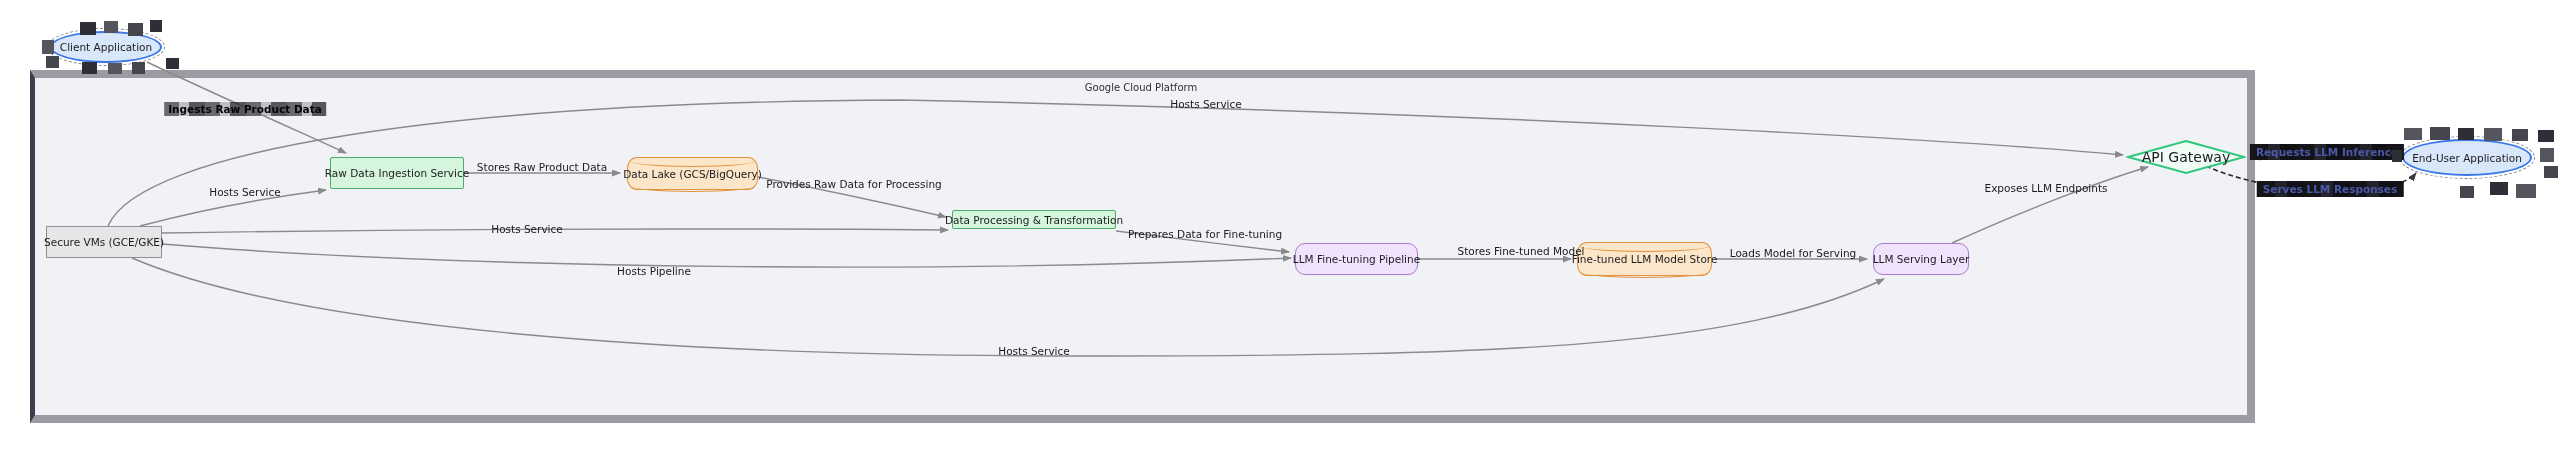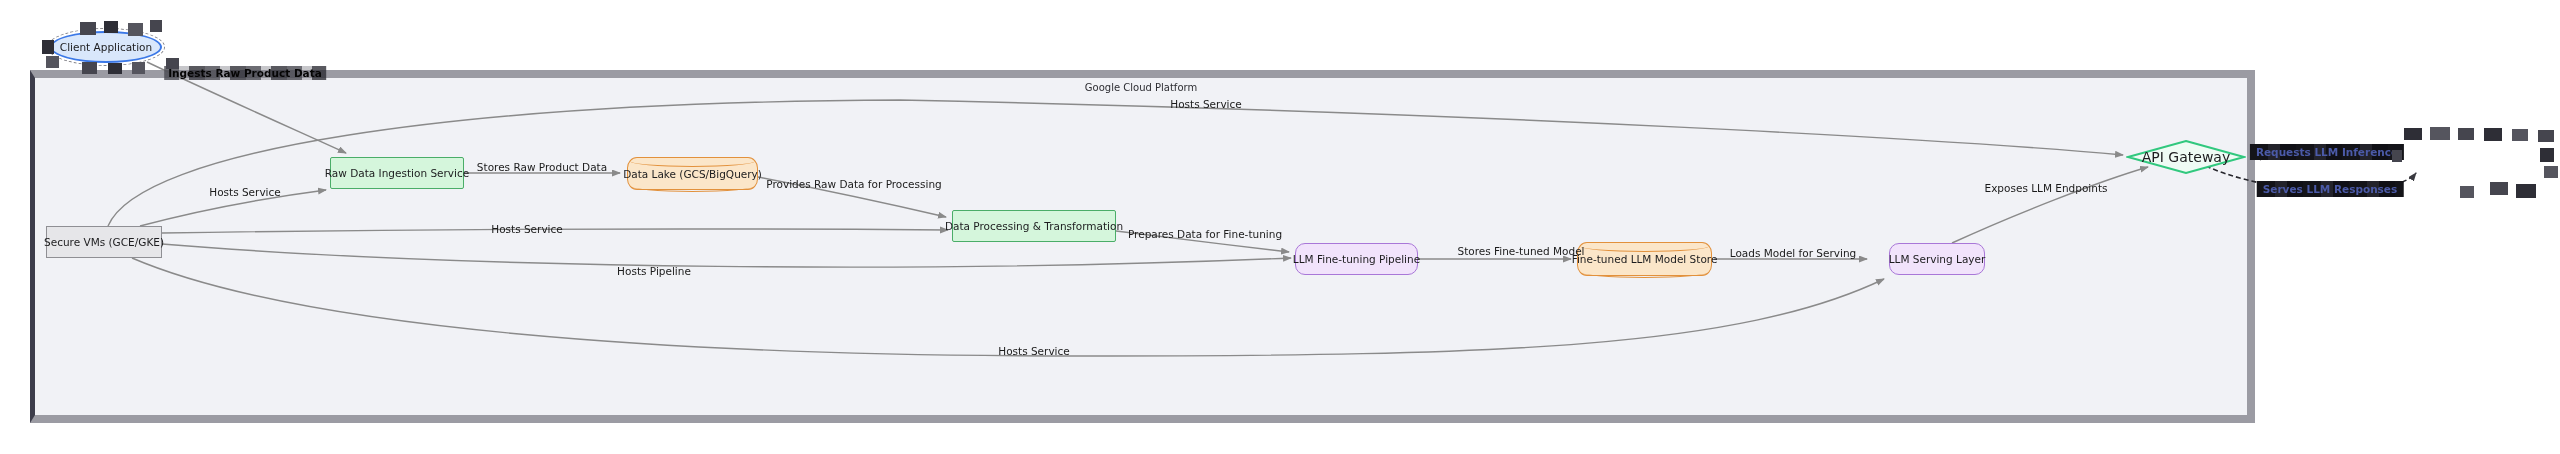--- a/index.html
+++ b/index.html
@@ -22,21 +22,21 @@
   .cyl::before{content:"";position:absolute;left:2px;right:2px;top:-3px;height:11px;
                border-bottom:1.6px solid #e2913c;border-radius:50%;}
   .cyl::after{content:"";position:absolute;left:2px;right:2px;bottom:-3px;height:11px;
               border-bottom:1.6px solid #e2913c;border-radius:50%;}
   .diamond{position:absolute;}
   .diamond .dlabel{position:absolute;left:0;top:0;width:100%;height:100%;display:flex;
                    align-items:center;justify-content:center;font-size:14px;color:#1c1c1e;}
   
   .el{position:absolute;transform:translateX(-50%);font-size:10.5px;color:#1b1b1b;white-space:nowrap;}
   .glitch-readable{color:#050505;font-weight:700;padding:1px 4px;
-      background:repeating-linear-gradient(90deg,rgba(72,72,80,.8) 0 15px,rgba(130,130,138,.45) 15px 25px,rgba(42,42,50,.78) 25px 41px);}
+      background:repeating-linear-gradient(90deg,rgba(72,72,80,.8) 0 15px,rgba(130,130,138,.45) 15px 25px,rgba(42,42,50,.78) 25px 41px);margin-top:36px;}
   .glitch-dark{color:#4b5aa8;font-weight:700;padding:2px 6px;background:#17171d;
       background:repeating-linear-gradient(90deg,#141419 0 18px,#23232b 18px 30px,#101016 30px 46px);}
   
   .blk{position:absolute;background:#2e2e36;}
   .blk:nth-of-type(3n){background:#55555e;}
   .blk:nth-of-type(3n+1){background:#45454e;}
   #edges{position:absolute;left:0;top:0;pointer-events:none;}
 </style>
 </head>
 <body>
@@ -75,35 +75,36 @@
   </svg>
 
   <div class="node ellipse-blue" style="left:50px;top:31px;width:112px;height:32px;">Client Application</div>
 
   <div class="node rect-gray" style="left:46px;top:226px;width:116px;height:32px;">Secure VMs (GCE/GKE)</div>
 
   <div class="node rect-green" style="left:330px;top:157px;width:134px;height:32px;">Raw Data Ingestion Service</div>
 
   <div class="node cyl" style="left:627px;top:157px;width:131px;height:33px;">Data Lake (GCS/BigQuery)</div>
 
-  <div class="node rect-green" style="left:952px;top:210px;width:164px;height:32px;">Data Processing &amp; Transformation</div>
+  <div class="node rect-green" style="left:952px;top:210px;width:164px;height:19px;">Data Processing &amp; Transformation</div>
 
   <div class="node rect-purple" style="left:1295px;top:243px;width:123px;height:32px;">LLM Fine-tuning Pipeline</div>
 
   <div class="node cyl" style="left:1577px;top:242px;width:135px;height:34px;">Fine-tuned LLM Model Store</div>
 
-  <div class="node rect-purple" style="left:1873px;top:243px;width:96px;height:32px;margin-left:16px;">LLM Serving Layer</div>
+  <div class="node rect-purple" style="left:1873px;top:243px;width:96px;height:32px;">LLM Serving Layer</div>
 
   <div class="diamond" style="left:2126px;top:140px;width:120px;height:34px;">
     <svg width="120" height="34" viewBox="0 0 120 34">
       <polygon points="60,1 118,17 60,33 2,17" fill="#effbf4" stroke="#31c87e" stroke-width="2"></polygon>
     </svg>
     <div class="dlabel">API Gateway</div>
   </div>
 
+  <div class="node ellipse-blue" style="left:2402px;top:139px;width:130px;height:37px;">End-User Application</div>
 
   <div class="el glitch-readable" style="left:245px;top:66px;">Ingests Raw Product Data</div>
   <div class="el" style="left:1206px;top:98px;">Hosts Service</div>
   <div class="el" style="left:245px;top:186px;">Hosts Service</div>
   <div class="el" style="left:527px;top:223px;">Hosts Service</div>
   <div class="el" style="left:654px;top:265px;">Hosts Pipeline</div>
   <div class="el" style="left:1034px;top:345px;">Hosts Service</div>
   <div class="el" style="left:522px;top:161px;margin-left:20px;">Stores Raw Product Data</div>
   <div class="el" style="left:854px;top:178px;">Provides Raw Data for Processing</div>
   <div class="el" style="left:1205px;top:228px;">Prepares Data for Fine-tuning</div>

